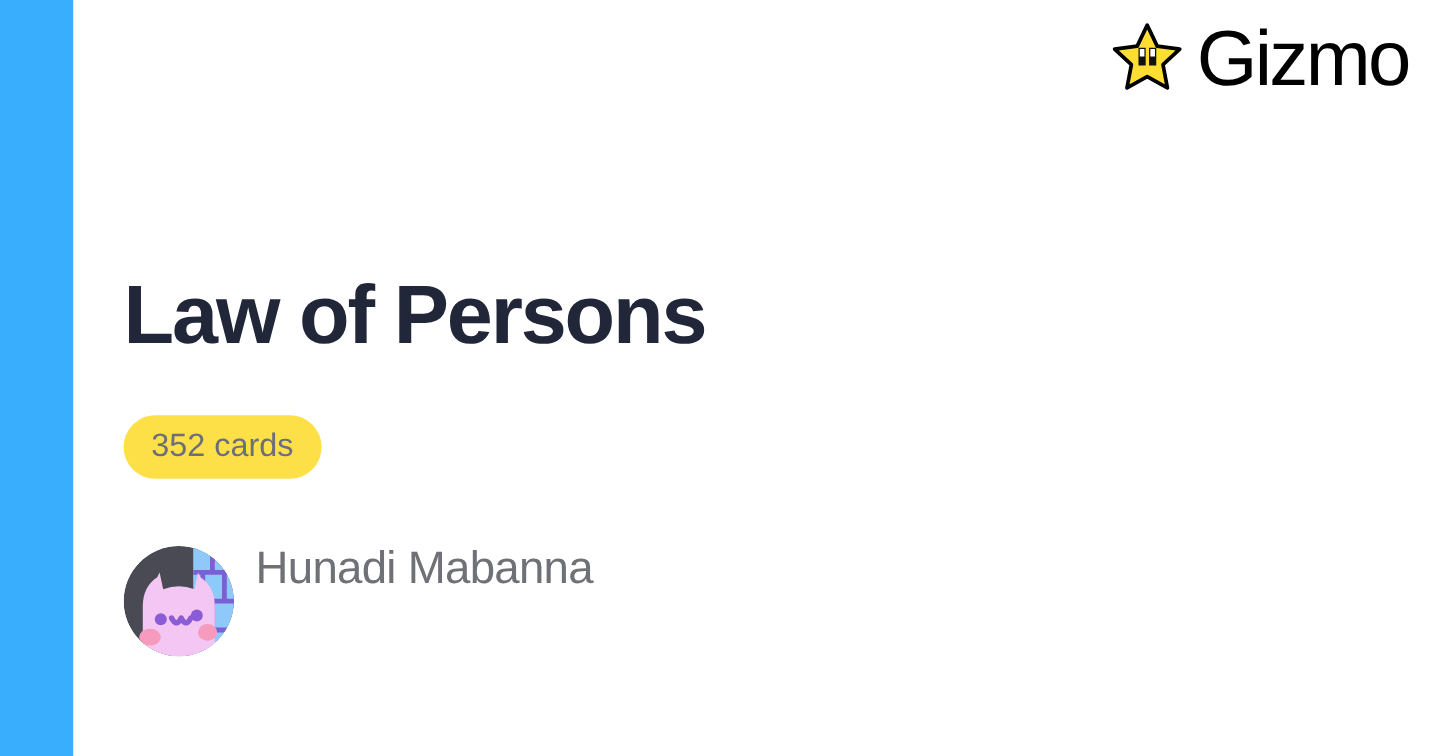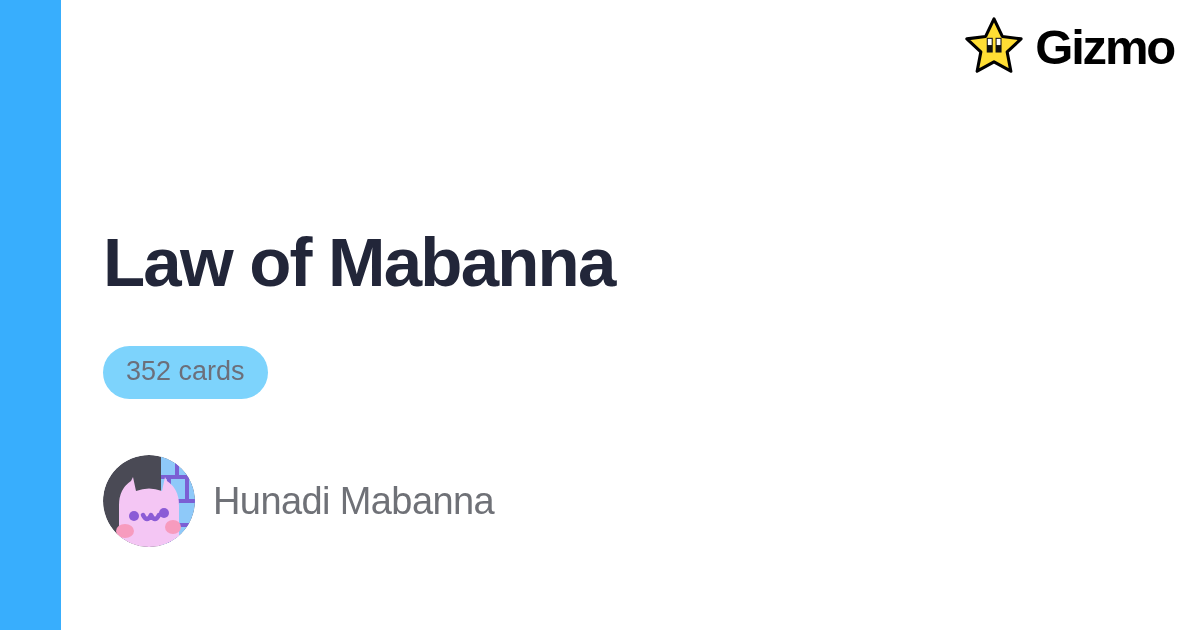--- a/index.html
+++ b/index.html
@@ -37,22 +37,22 @@
     display: flex;
     align-items: center;
     gap: 10px;
   }
   .brand-star {
     width: 62px;
     height: 62px;
     display: block;
   }
   .brand-word {
-    font-size: 49px;
-    font-weight: 700;
+    font-size: 65px;
+    font-weight: 400;
     color: #000000;
     letter-spacing: -2.2px;
     line-height: 1;
     font-family: "Liberation Sans", sans-serif;
   }
   
   .content {
     position: absolute;
     left: 103px;
     top: 226px;
@@ -67,32 +67,31 @@
     margin: 0;
     font-family: "Liberation Sans", sans-serif;
   }
   .pill-row {
     display: flex;
     align-items: center;
     gap: 15px;
     margin-top: 45px;
   }
   .pill {
-    background: #7dd3fc;
+    background: #fde047;
     color: #6C6F7A;
     border-radius: 999px;
     font-size: 27px;
     line-height: 1;
     padding: 12px 23px 14px 23px;
     white-space: nowrap;
     font-family: "Liberation Sans", sans-serif;
   }
   .author-row {
     display: flex;
-    align-items: center;
     gap: 18px;
     margin-top: 56px;
   }
   .avatar {
     width: 92px;
     height: 92px;
     border-radius: 50%;
     overflow: hidden;
     flex: 0 0 auto;
     display: block;
@@ -118,21 +117,21 @@
       <path d="M24.5 22.5 h6.2 v15.2 h-6.2 z" fill="#111111"></path>
       <path d="M33.6 22.5 h6.2 v15.2 h-6.2 z" fill="#111111"></path>
       <path d="M25.6 23.6 h4 v6.4 h-4 z" fill="#ffffff"></path>
       <path d="M34.7 23.6 h4 v6.4 h-4 z" fill="#ffffff"></path>
     </svg>
     <span class="brand-word">Gizmo</span>
   </div>
 
   <div class="content">
 
-    <h1 class="deck-title">Law of Mabanna</h1>
+    <h1 class="deck-title">Law of Persons</h1>
 
     <div class="pill-row">
       <span class="pill">352 cards</span>
     </div>
 
     <div class="author-row">
       <svg class="avatar" viewBox="0 0 92 92" aria-hidden="true">
         <defs>
           <clipPath id="avclip">
               <circle cx="46" cy="46" r="46"></circle>

